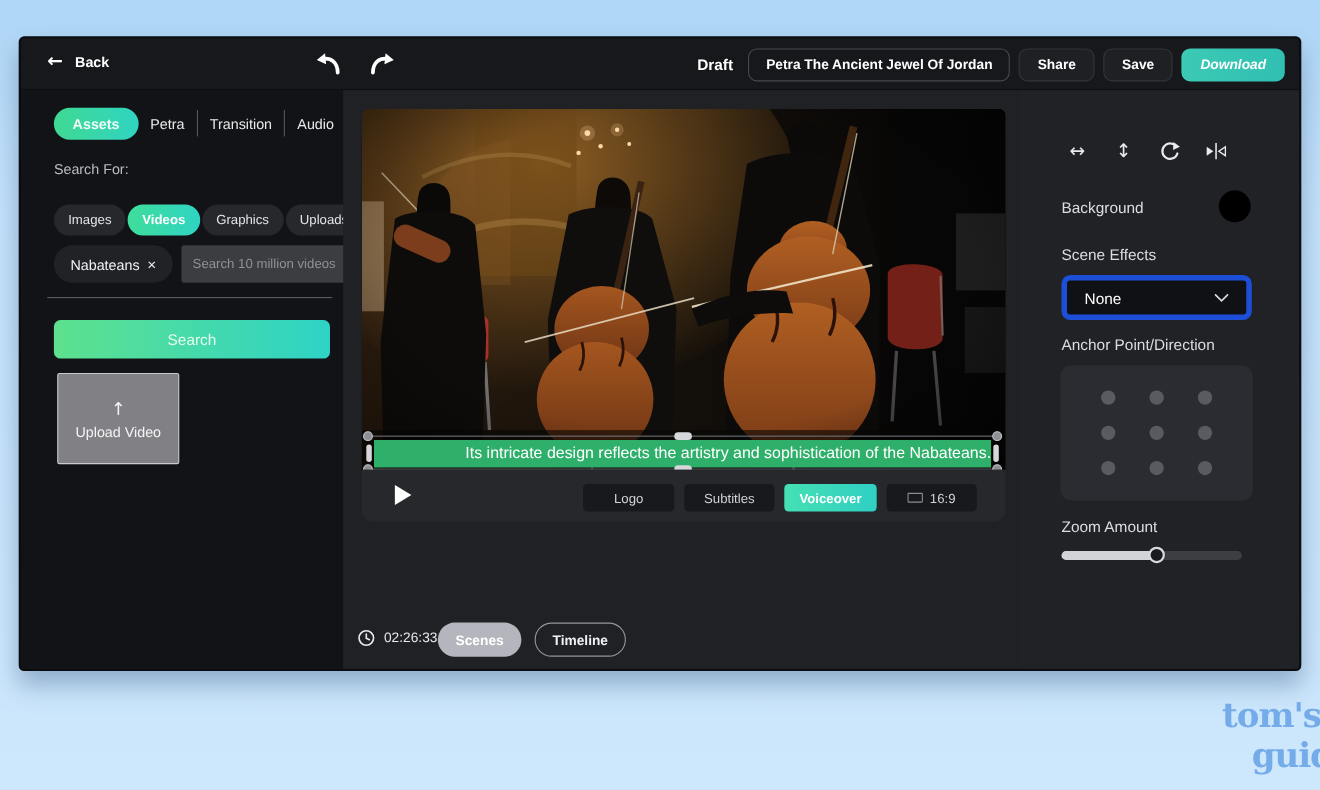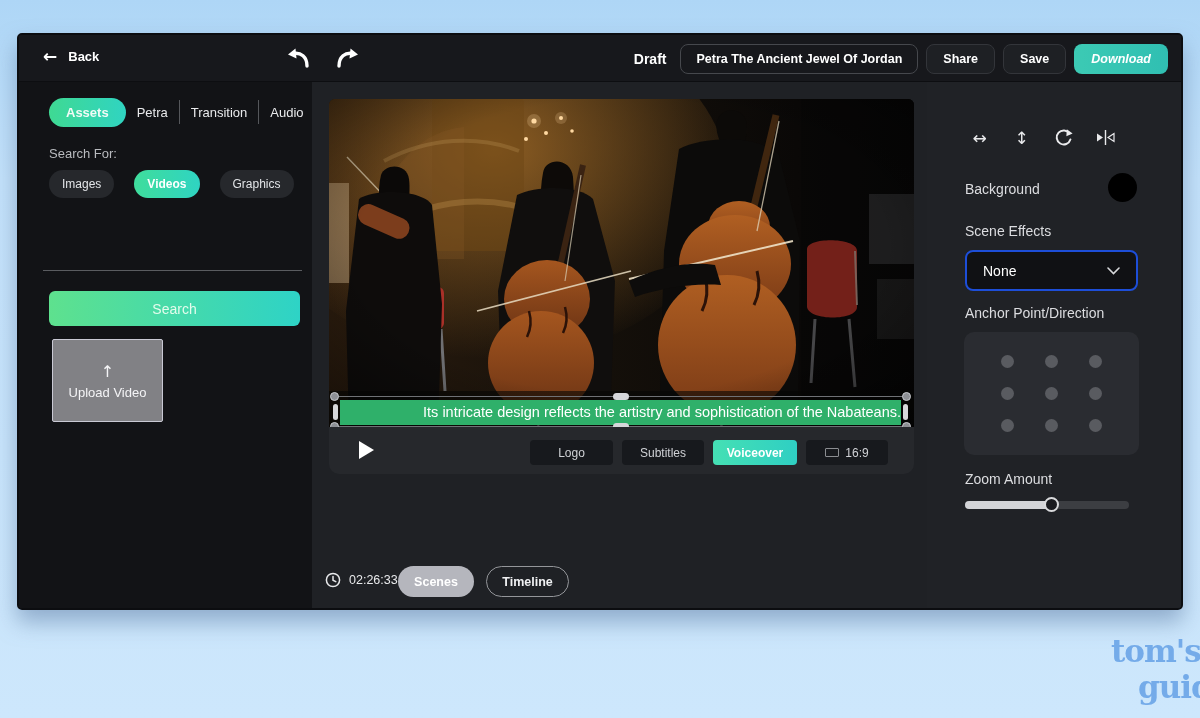--- a/index.html
+++ b/index.html
@@ -30,21 +30,21 @@
     background:linear-gradient(90deg,#3ccab4,#30bfb2); color:#fff; font-size:12.5px; font-weight:bold; cursor:pointer;font-style:italic; }
 
   
   .sidebar { position:absolute; left:0; top:47px; width:293px; height:530px; background:#121316; }
   .tabs { position:absolute; left:30px; top:16px; display:flex; align-items:center; height:28px; }
   .tab-pill { padding:7px 17px; border-radius:16px; font-size:13px; color:#f2fbf6; font-weight:bold;
     background:linear-gradient(90deg,#3fd993,#30d4c1); cursor:pointer; }
   .tab { padding:0 11px; font-size:13px; color:#e9eaec; cursor:pointer; }
   .tabdiv { width:1px; height:24px; background:#55575b; }
   .searchfor { position:absolute; left:30px; top:64px; font-size:13px; color:#b9bbbf; }
-  .filters { position:absolute; left:30px; top:88px; display:flex; gap:20px; }
+  .filters { position:absolute; left:30px; top:104px; display:flex; gap:2px; }
   .fpill { padding:7px 13px; border-radius:15px; background:#26282c; color:#e2e4e7; font-size:12px; cursor:pointer; }
   .fpill.active { background:linear-gradient(90deg,#3fdd9c,#2fd4c2); color:#fff; font-weight:bold; }
   .tagrow { position:absolute; left:30px; top:141px; display:flex; align-items:center; }
   .tagpill { display:flex; align-items:center; gap:7px; padding:9px 15px; border-radius:18px;
     background:#202226; color:#f2f3f5; font-size:13px; cursor:pointer; }
   .tagx { font-size:14px; color:#e5e6e8; cursor:pointer; }
   .sinput { margin-left:8px; width:153px; height:34px; background:#3b3d41; border:none; border-radius:2px;
     padding:0 10px; color:#e8e9eb; font-size:12px; font-family:inherit; }
   .sinput::placeholder { color:#8f9195; }
   .sdivider { position:absolute; left:24px; top:188px; width:259px; height:1px; background:#5a5c60; }
@@ -95,21 +95,21 @@
 
   
   .inspector { position:absolute; left:908px; top:47px; width:258px; height:530px; background:#202226; }
   .ticons { position:absolute; left:41px; top:44px; display:flex; align-items:center; gap:19px; }
   .ticon { width:23px; height:23px; display:flex; align-items:center; justify-content:center;
     color:#e9eaec; font-size:17px; cursor:pointer; font-family:"DejaVu Sans",sans-serif; }
   .ilabel { position:absolute; left:38px; color:#dcdde0; font-size:14px; }
   .bgswatch { position:absolute; left:181px; top:91px; width:29px; height:29px; border-radius:50%;
     background:#000; cursor:pointer; }
   .dropdown { position:absolute; left:38px; top:168px; width:173px; height:41px; background:#101114;
-    border:2px solid #1d4ed8; border-radius:8px; color:#fff; font-size:14px;
+    border:5px solid #1d4ed8; border-radius:8px; color:#fff; font-size:14px;
     display:flex; align-items:center; padding:0 16px; cursor:pointer;justify-content:flex-end; }
   .dropdown .chev { margin-left:auto; }
   .anchor { position:absolute; left:37px; top:250px; width:175px; height:123px; background:#2a2c31;
     border-radius:10px; display:grid; grid-template-columns:repeat(3,1fr); grid-template-rows:repeat(3,1fr);
     padding:14px 22px; }
   .dot { width:13px; height:13px; border-radius:50%; background:#595b60; place-self:center; cursor:pointer; }
   .slider { position:absolute; left:38px; top:419px; width:164px; height:8px; border-radius:4px; background:#3c3e42; cursor:pointer; }
   .slider .fill { position:absolute; left:0; top:0; height:8px; width:86px; border-radius:4px; background:#d3d4d7; }
   .slider .thumb { position:absolute; left:79px; top:-4px; width:15px; height:15px; border-radius:50%;
     background:#1a1b1f; border:2px solid #d9dadc; cursor:pointer; }
@@ -161,20 +161,27 @@
       <span class="tab">Transition</span>
       <span class="tabdiv"></span>
       <span class="tab">Audio</span>
     </div>
     <div class="searchfor">Search For:</div>
     <div class="filters">
       <span class="fpill">Images</span>
       <span class="fpill active">Videos</span>
       <span class="fpill">Graphics</span>
       <span class="fpill">Uploads</span>
+    </div>
+    <div class="tagrow">
+      <span class="tagpill">
+        <span>Nabateans</span>
+        <span class="tagx">×</span>
+      </span>
+      <input class="sinput" type="text" placeholder="Search 10 million videos" style="">
     </div>
     <div class="sdivider"></div>
     <button class="searchbtn">Search</button>
     <div class="upload">
       <span class="uarr">↑</span>
       <span>Upload Video</span>
     </div>
   </div>
 
   <div class="main">

